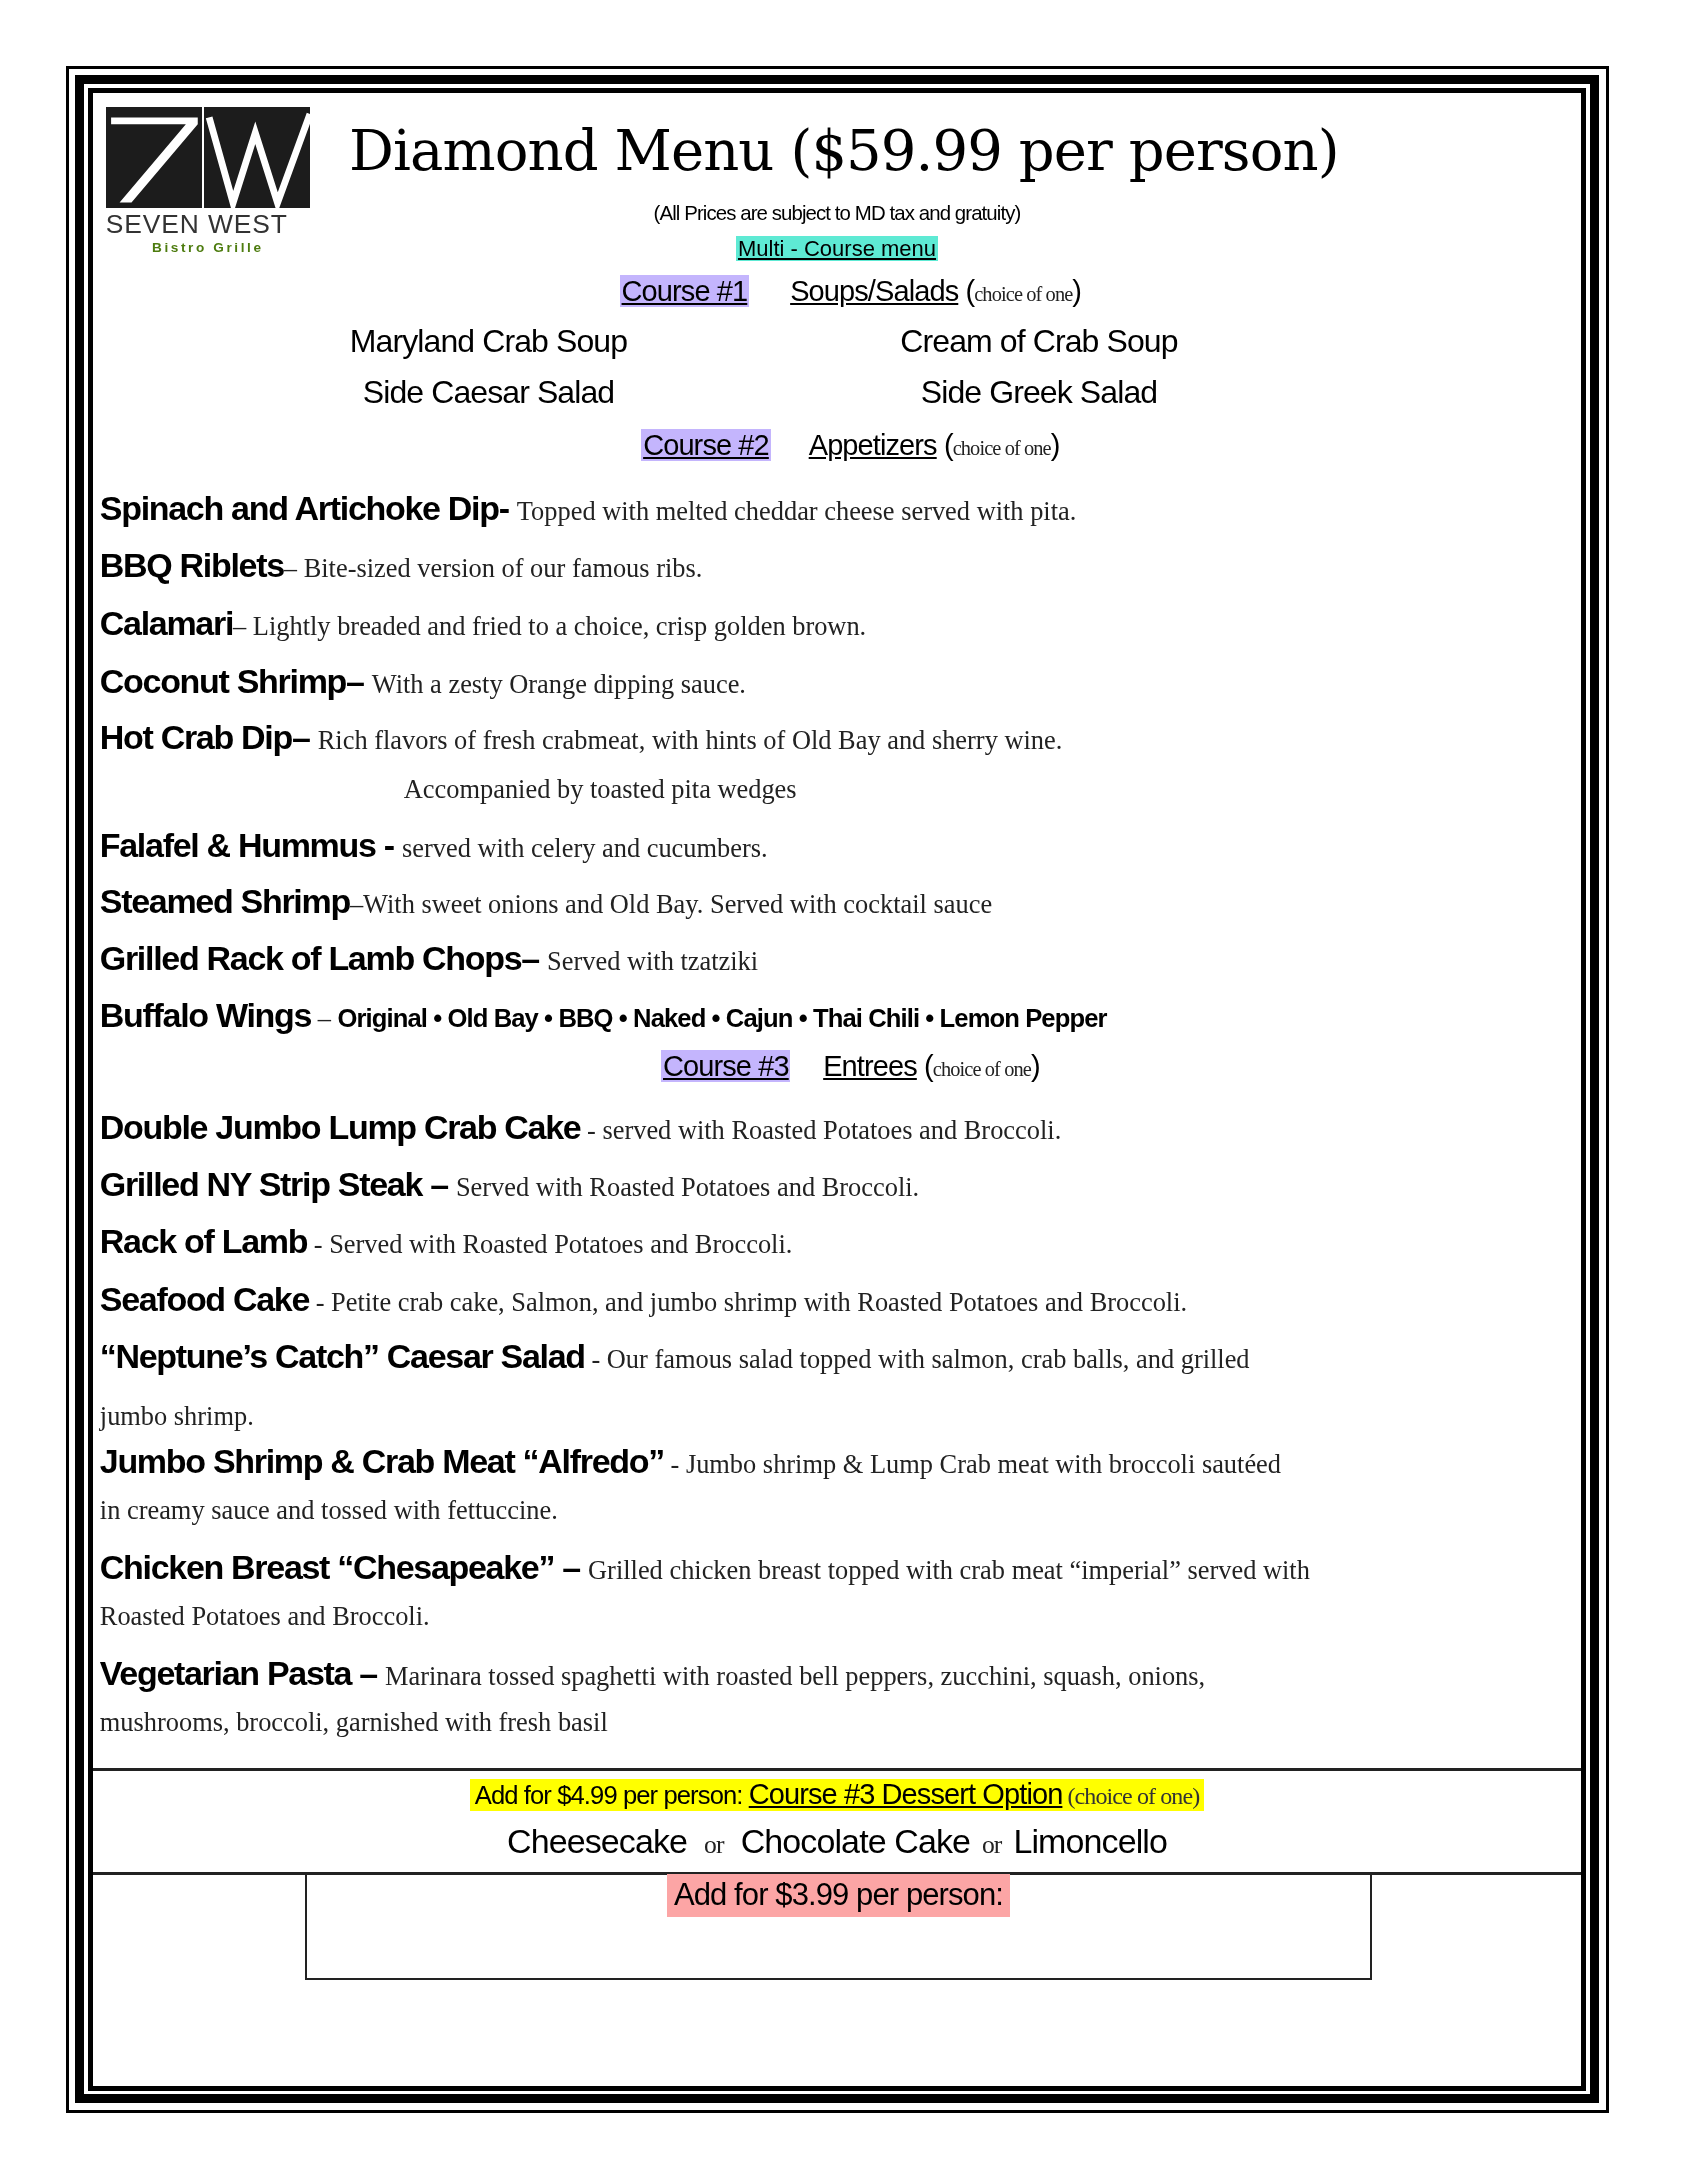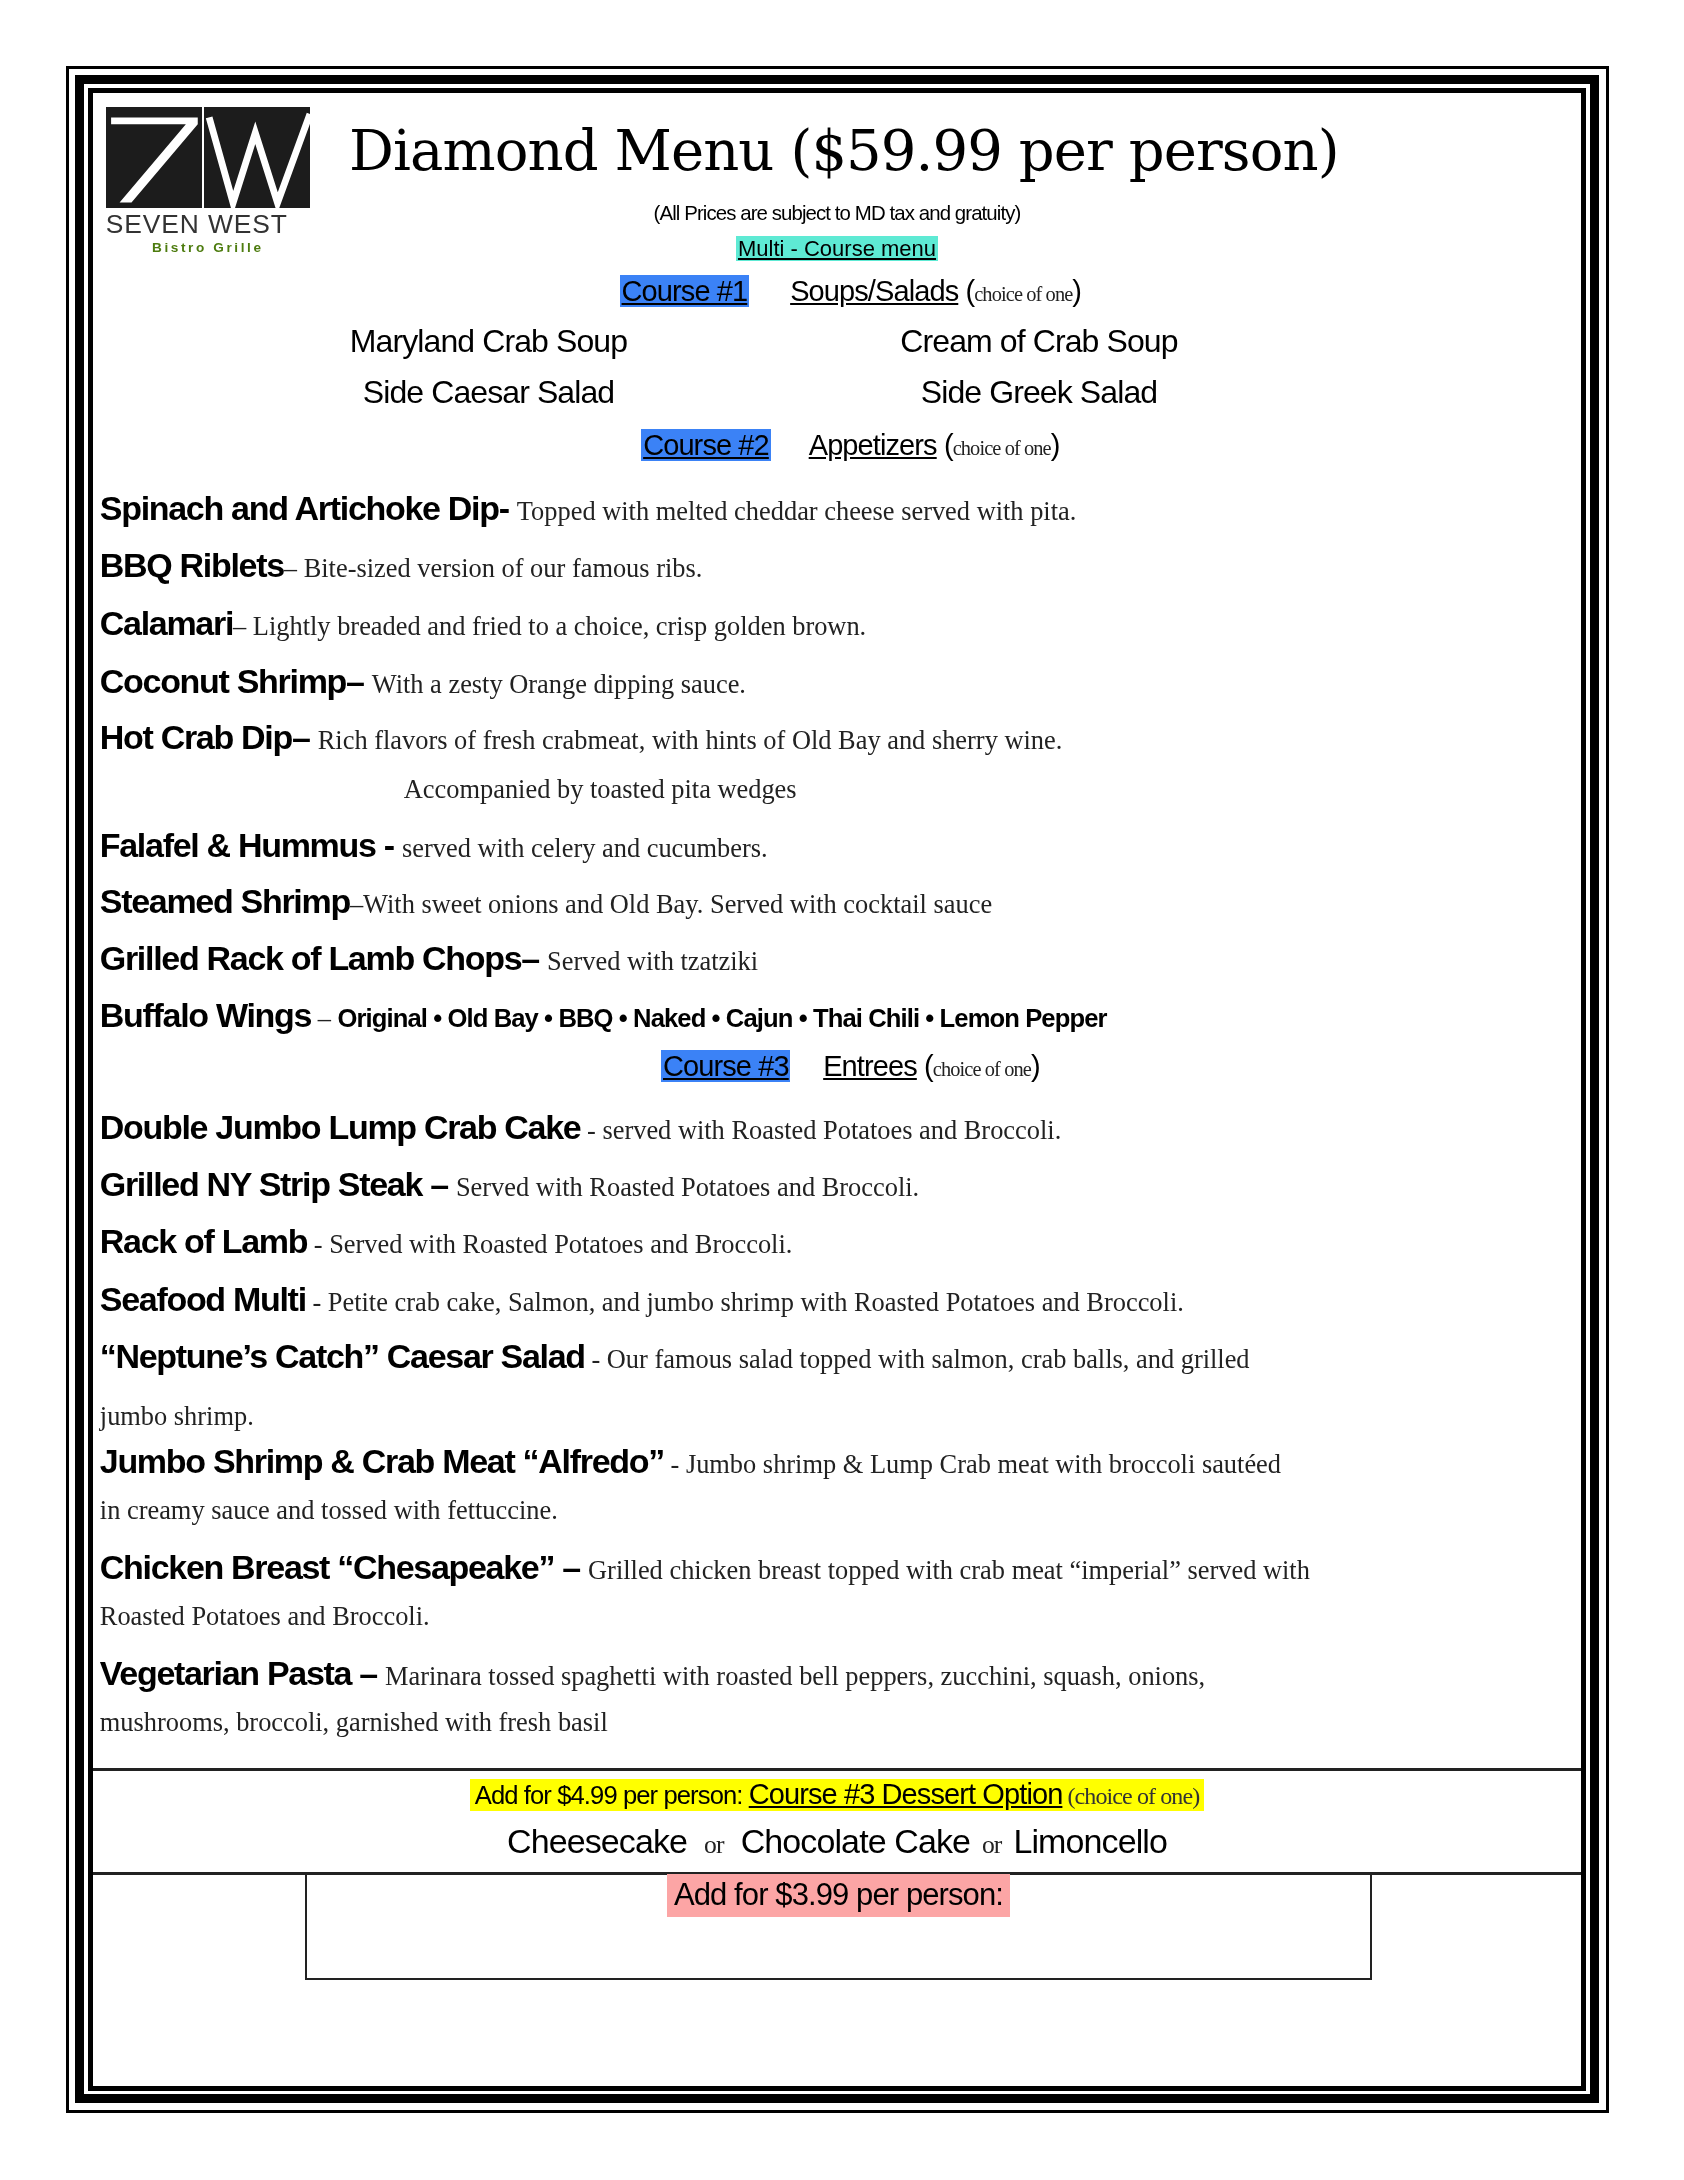--- a/index.html
+++ b/index.html
@@ -24,21 +24,21 @@
 
   .title { position: absolute; left: 256px; top: 24px; font-family: "DejaVu Serif", serif; font-size: 56px; line-height: 68px; white-space: nowrap; letter-spacing: -0.9px; }
   .subtitle { position: absolute; left: 0; width: 100%; top: 109px; text-align: center; font-family: Liberation Sans, sans-serif; font-size: 20.4px; letter-spacing: -0.9px; }
 
   .hl { background: #5eead4; }
   .center { position: absolute; left: 0; width: 100%; text-align: center; white-space: nowrap; }
   .multi { top: 143px; font-size: 22px; font-family: "Liberation Sans", sans-serif; }
   .multi span { text-decoration: underline; padding: 0 1.7px; }
 
   .course-head { font-family: "Liberation Sans", sans-serif; font-size: 29px; letter-spacing: -0.9px; }
-  .course-head .label { background: #3b82f6; text-decoration: underline; padding: 0 1.7px; margin-left: 27px; }
+  .course-head .label { background: #c4b5fd; text-decoration: underline; padding: 0 1.7px; margin-left: 27px; }
   .course-head .name { text-decoration: underline; }
   .course-head .choice { font-size: 20.4px; color: #222; font-family: "Liberation Serif", serif; }
   .course-head .paren { font-size: 29px; }
 
   .soups { position: absolute; left: 0; width: 100%; font-family: "Liberation Sans", sans-serif; font-size: 32px; letter-spacing: -0.9px; }
   .soups .c1 { position: absolute; left: 221px; width: 349px; text-align: center; }
   .soups .c2 { position: absolute; left: 750px; width: 392px; text-align: center; }
 
   .items { position: absolute; left: 6.8px; width: 1474px; }
   .item { font-family: "Liberation Sans", sans-serif; white-space: nowrap; position: absolute; left: 0; }
@@ -128,21 +128,21 @@
   <div class="center course-head" style="top:957px;">
     <span class="label">Course #3</span>
     <span class="name" style="margin-left:25.6px;">Entrees</span>
     <span class="paren">(</span><span class="choice">choice of one</span><span class="paren">)</span>
   </div>
 
   <div class="items">
     <div class="item" style="top:1015px;"><span class="nm">Double Jumbo Lump Crab Cake</span><span class="ds"> - </span><span class="ds">served with Roasted Potatoes and Broccoli.</span></div>
     <div class="item" style="top:1072px;"><span class="nm">Grilled NY Strip Steak</span><span class="nm"> – </span><span class="ds">Served with Roasted Potatoes and Broccoli.</span></div>
     <div class="item" style="top:1129px;"><span class="nm">Rack of Lamb</span><span class="ds"> - </span><span class="ds">Served with Roasted Potatoes and Broccoli.</span></div>
-    <div class="item" style="top:1187px;"><span class="nm">Seafood Multi</span><span class="ds"> - </span><span class="ds">Petite crab cake, Salmon, and jumbo shrimp with Roasted Potatoes and Broccoli.</span></div>
+    <div class="item" style="top:1187px;"><span class="nm">Seafood Cake</span><span class="ds"> - </span><span class="ds">Petite crab cake, Salmon, and jumbo shrimp with Roasted Potatoes and Broccoli.</span></div>
     <div class="item" style="top:1244px;"><span class="nm">“Neptune’s Catch” Caesar Salad</span><span class="ds"> - </span><span class="ds">Our famous salad topped with salmon, crab balls, and grilled</span></div>
     <div class="cont" style="top:1308px; left:0px;">jumbo shrimp.</div>
     <div class="item" style="top:1349px;"><span class="nm">Jumbo Shrimp &amp; Crab Meat “Alfredo”</span><span class="ds"> - </span><span class="ds">Jumbo shrimp &amp; Lump Crab meat with broccoli sautéed</span></div>
     <div class="cont" style="top:1402px; left:0px;">in creamy sauce and tossed with fettuccine.</div>
     <div class="item" style="top:1455px;"><span class="nm">Chicken Breast “Chesapeake”</span><span class="nm"> – </span><span class="ds">Grilled chicken breast topped with crab meat “imperial” served with</span></div>
     <div class="cont" style="top:1508px; left:0px;">Roasted Potatoes and Broccoli.</div>
     <div class="item" style="top:1561px;"><span class="nm">Vegetarian Pasta</span><span class="nm"> – </span><span class="ds">Marinara tossed spaghetti with roasted bell peppers, zucchini, squash, onions,</span></div>
     <div class="cont" style="top:1614px; left:0px;">mushrooms, broccoli, garnished with fresh basil</div>
   </div>
 

